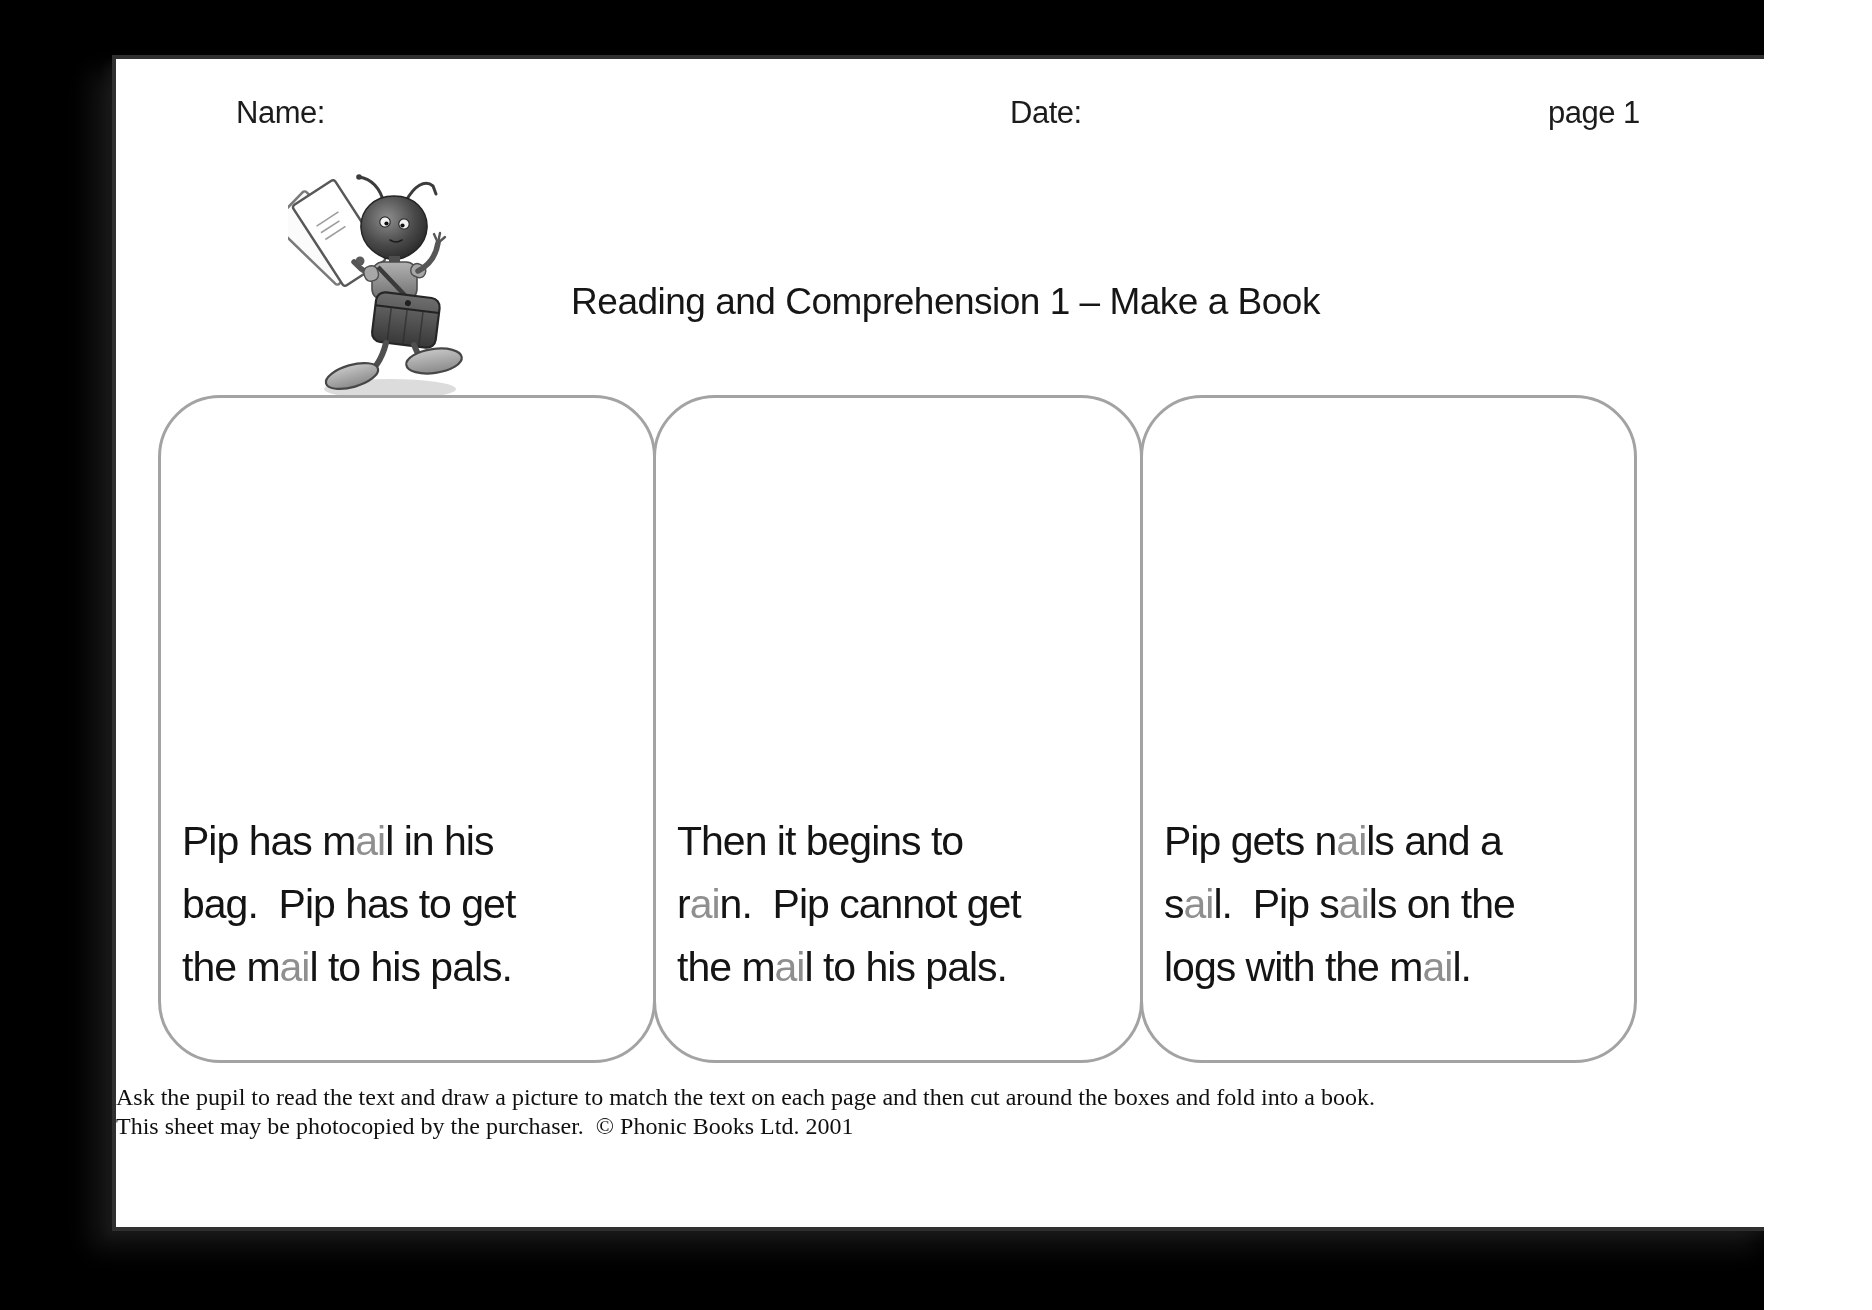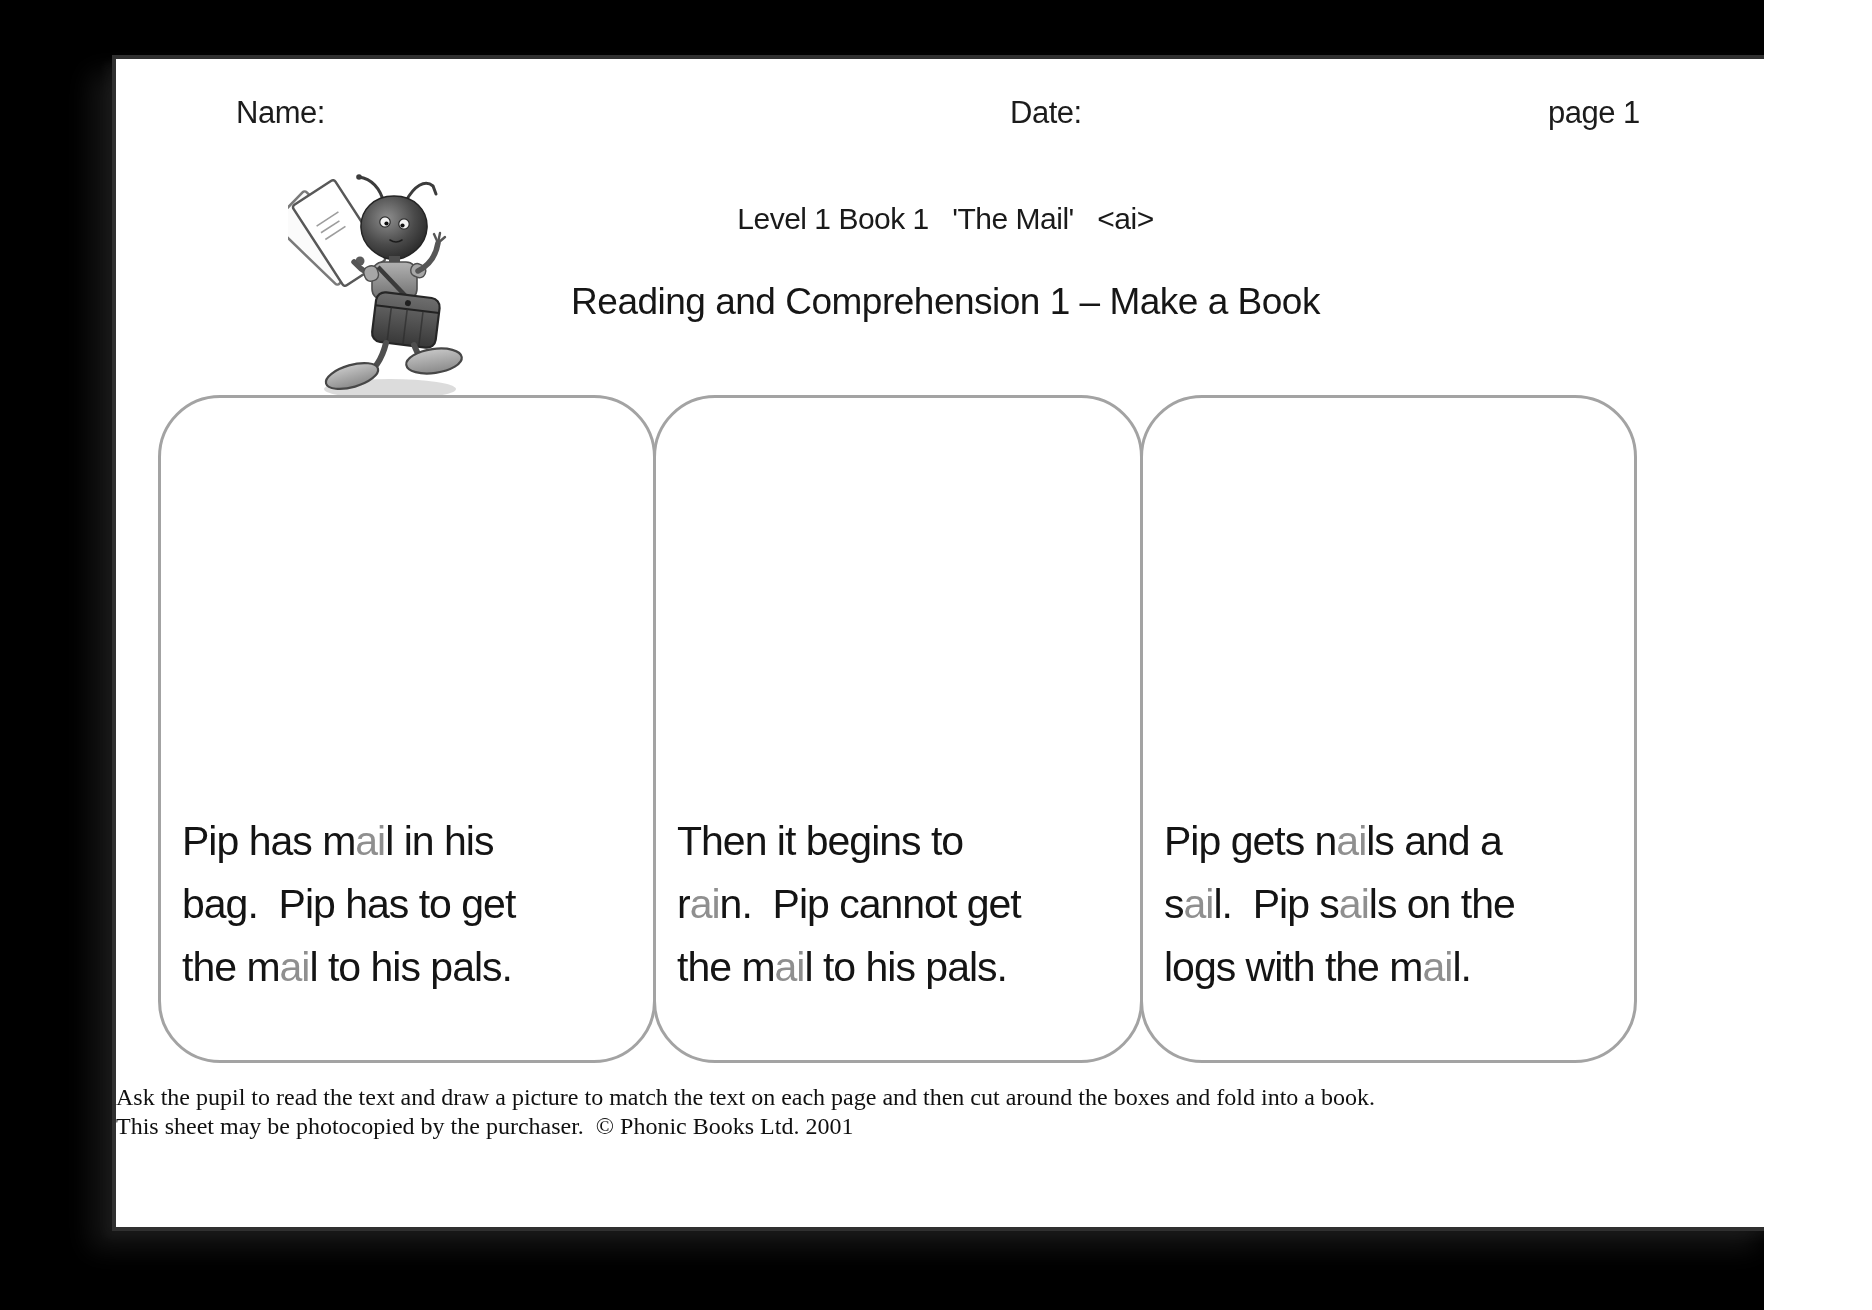--- a/index.html
+++ b/index.html
@@ -35,21 +35,20 @@
 </head>
 <body>
 
 <div class="canvas">
   <div class="sheet">
 
     <div class="hdr-label hdr-name">Name:</div>
     <div class="hdr-label hdr-date">Date:</div>
     <div class="hdr-label hdr-page">page 1</div>
 
-    <div class="title-book">Level 1 Book 1   'The Mail'   &lt;ai&gt;</div>
     <div class="title-activity">Reading and Comprehension 1 – Make a Book</div>
 
     <div class="ant-wrap">
       <svg width="212" height="244" viewBox="0 0 212 244" xmlns="http://www.w3.org/2000/svg">
         <defs>
           <radialGradient id="gHead" cx="40%" cy="35%" r="75%">
             <stop offset="0%" stop-color="#8d8d8d"></stop>
               <stop offset="55%" stop-color="#4a4a4a"></stop>
               <stop offset="100%" stop-color="#202020"></stop>
           </radialGradient>

